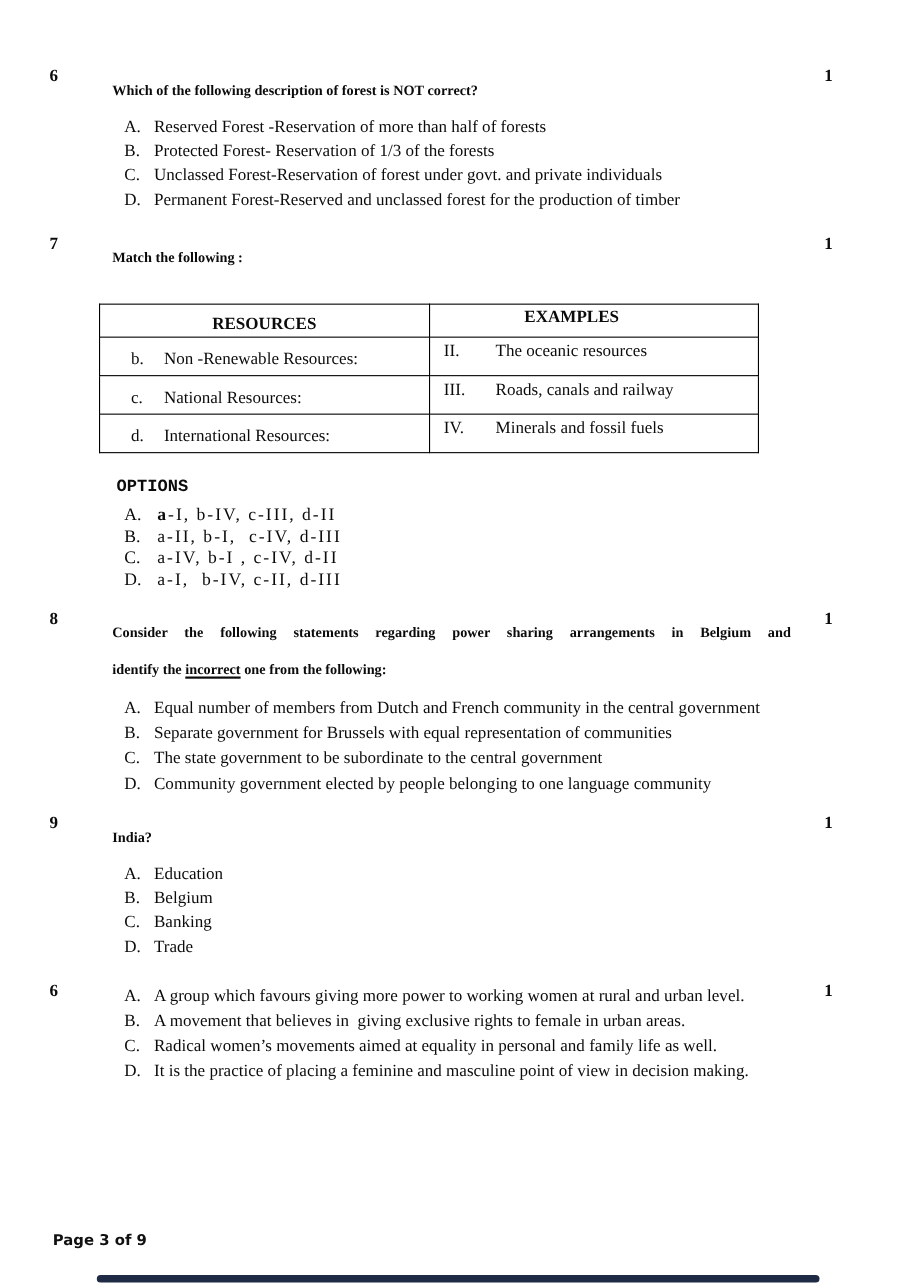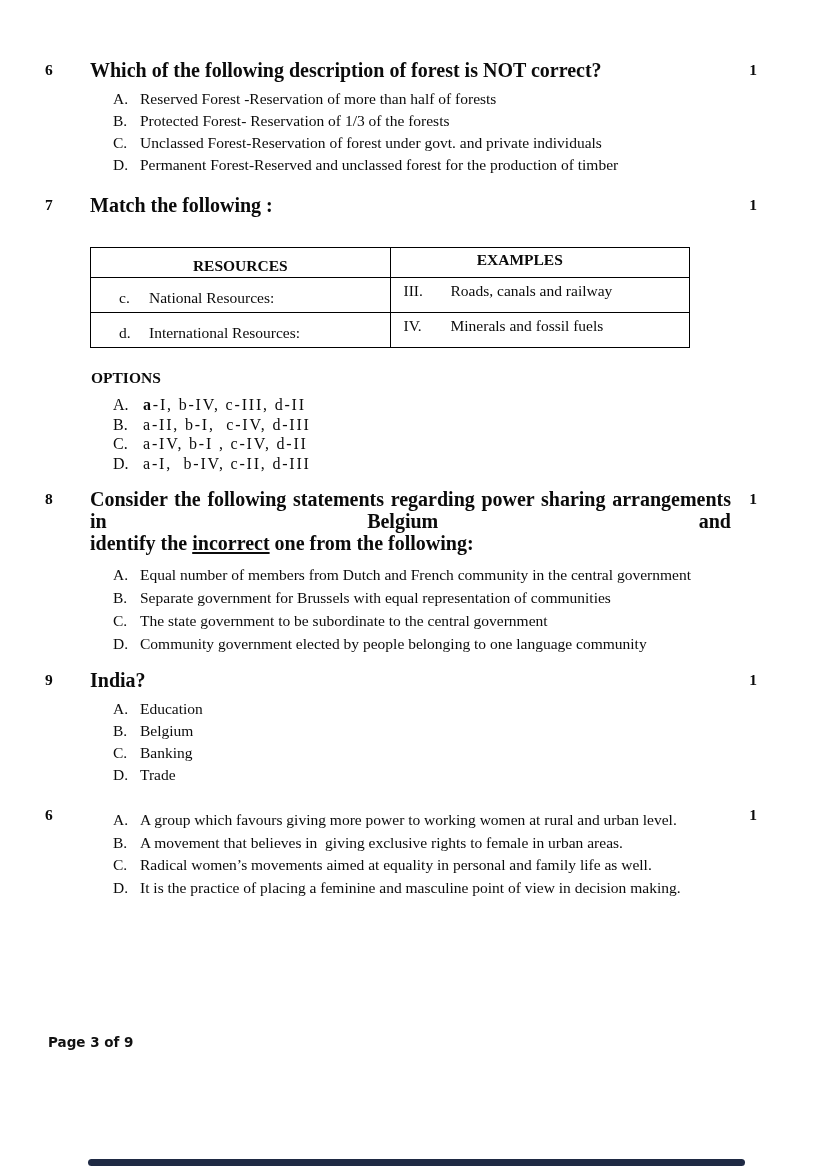--- a/index.html
+++ b/index.html
@@ -6,21 +6,21 @@
   body{
     width:827px;height:1169px;background:#ffffff;position:relative;overflow:hidden;
     font-family:"Liberation Serif","DejaVu Serif",serif;color:#0b0b0b;
     -webkit-font-smoothing:antialiased;
   }
   .page{padding:59px 70px 0 45px;}
   .q{display:flex;align-items:flex-start;}
   .qnum{width:45px;flex:none;font-weight:bold;font-size:15.5px;line-height:22px;}
   .qbody{flex:1;min-width:0;padding-right:12px;}
   .qmark{width:14px;flex:none;font-weight:bold;font-size:15.5px;line-height:22px;text-align:right;}
-  .qtitle{margin:0;font-size:20px;line-height:22px;font-weight:bold;}
+  .qtitle{margin:12px;font-size:13px;line-height:22px;font-weight:bold;}
   .jline{text-align:justify;text-align-last:justify;}
   .ul{text-decoration:underline;text-underline-offset:2px;text-decoration-thickness:1.5px;}
 
   .opts{list-style:none;margin:0;padding:0 0 0 23px;}
   .opt{display:flex;font-size:15.5px;line-height:22px;}
   .olabel{width:27px;flex:none;}
   .otext{flex:1;min-width:0;}
 
   .mt7{margin-top:7px}
   .q7{margin-top:18px}
@@ -32,21 +32,21 @@
   .match-table{border-collapse:collapse;margin-top:31px;width:600px;table-layout:fixed;}
   .match-table th,.match-table td{border:1.6px solid #000;font-size:15.5px;}
   .match-table th{font-weight:bold;text-align:center;}
   .th-res{padding:9px 16px 2px;}
   .th-ex{padding:3px 40px 8px 0;}
   .td-left{vertical-align:bottom;padding:0 0 5px 28px;height:29px;}
   .td-right{vertical-align:top;padding:4px 0 0 13px;height:29px;}
   .cell-label{display:inline-block;width:30px;}
   .roman-label{display:inline-block;width:47px;}
 
-  .options-heading{margin:19px 0 0 1px;font-size:15.5px;line-height:22px;font-weight:bold;}
+  .options-heading{margin:19px 0 0 16px;font-size:15.5px;line-height:22px;font-weight:bold;font-family:Liberation Mono, monospace;}
   .q7opts{list-style:none;margin:6px 0 0 0;padding:0 0 0 23px;}
   .q7opt{display:flex;font-size:16px;line-height:19.5px;letter-spacing:1.8px;}
   .q7opt .olabel{width:30px;letter-spacing:0;}
   .b{font-weight:bold;}
 
   .lh23 .opt{line-height:23px;}
   .lh225 .opt{line-height:22.5px;}
   .opts-mt9{margin-top:9px}
   .opts-mt5{margin-top:5px}
 
@@ -99,20 +99,24 @@
         <colgroup>
             <col style="width:50%">
             <col style="width:50%">
           </colgroup>
         <tbody>
             <tr>
           <th class="th-res">RESOURCES</th>
           <th class="th-ex">EXAMPLES</th>
         </tr>
         <tr>
+          <td class="td-left"><span class="cell-label">b.</span><span>Non -Renewable Resources:</span></td>
+          <td class="td-right"><span class="roman-label">II.</span><span>The oceanic resources</span></td>
+        </tr>
+        <tr>
           <td class="td-left"><span class="cell-label">c.</span><span>National Resources:</span></td>
           <td class="td-right"><span class="roman-label">III.</span><span>Roads, canals and railway</span></td>
         </tr>
         <tr>
           <td class="td-left"><span class="cell-label">d.</span><span>International Resources:</span></td>
           <td class="td-right"><span class="roman-label">IV.</span><span>Minerals and fossil fuels</span></td>
         </tr>
       </tbody>
         </table>
 

